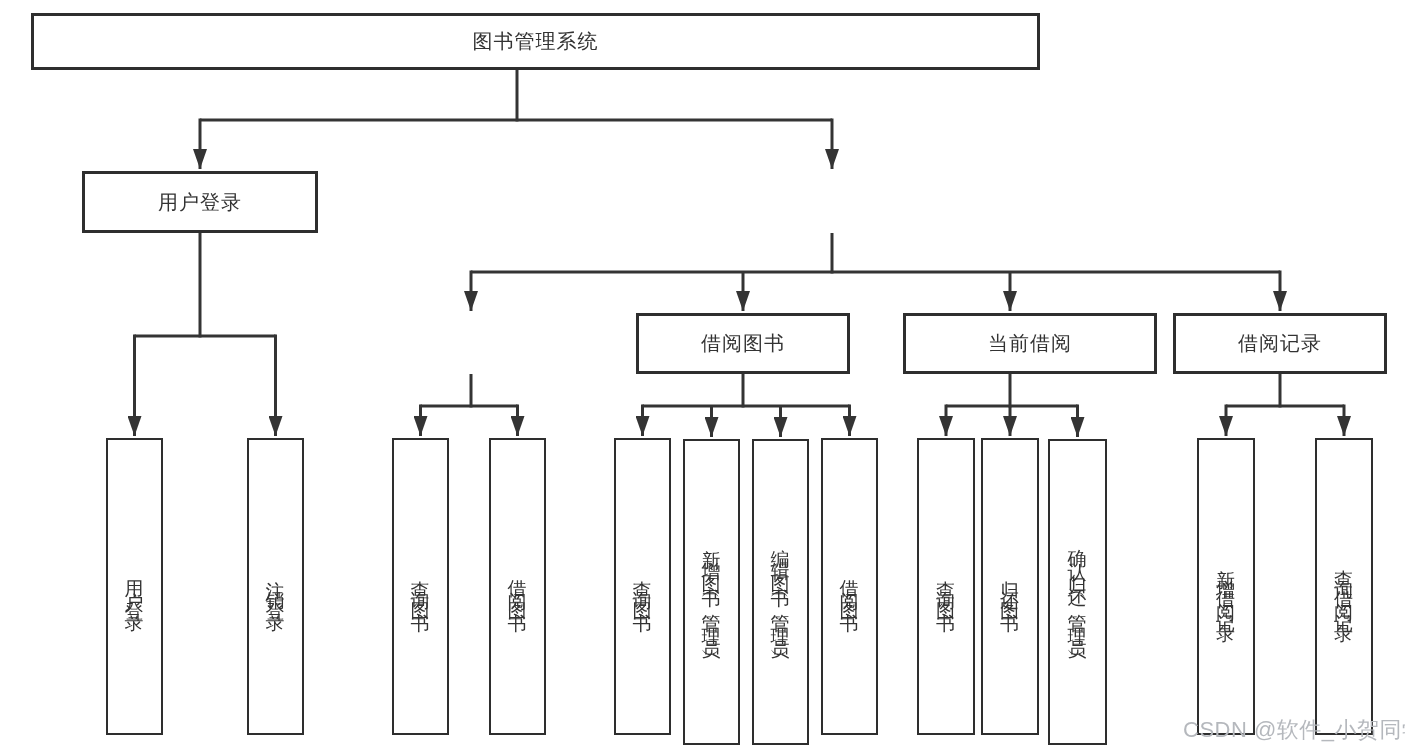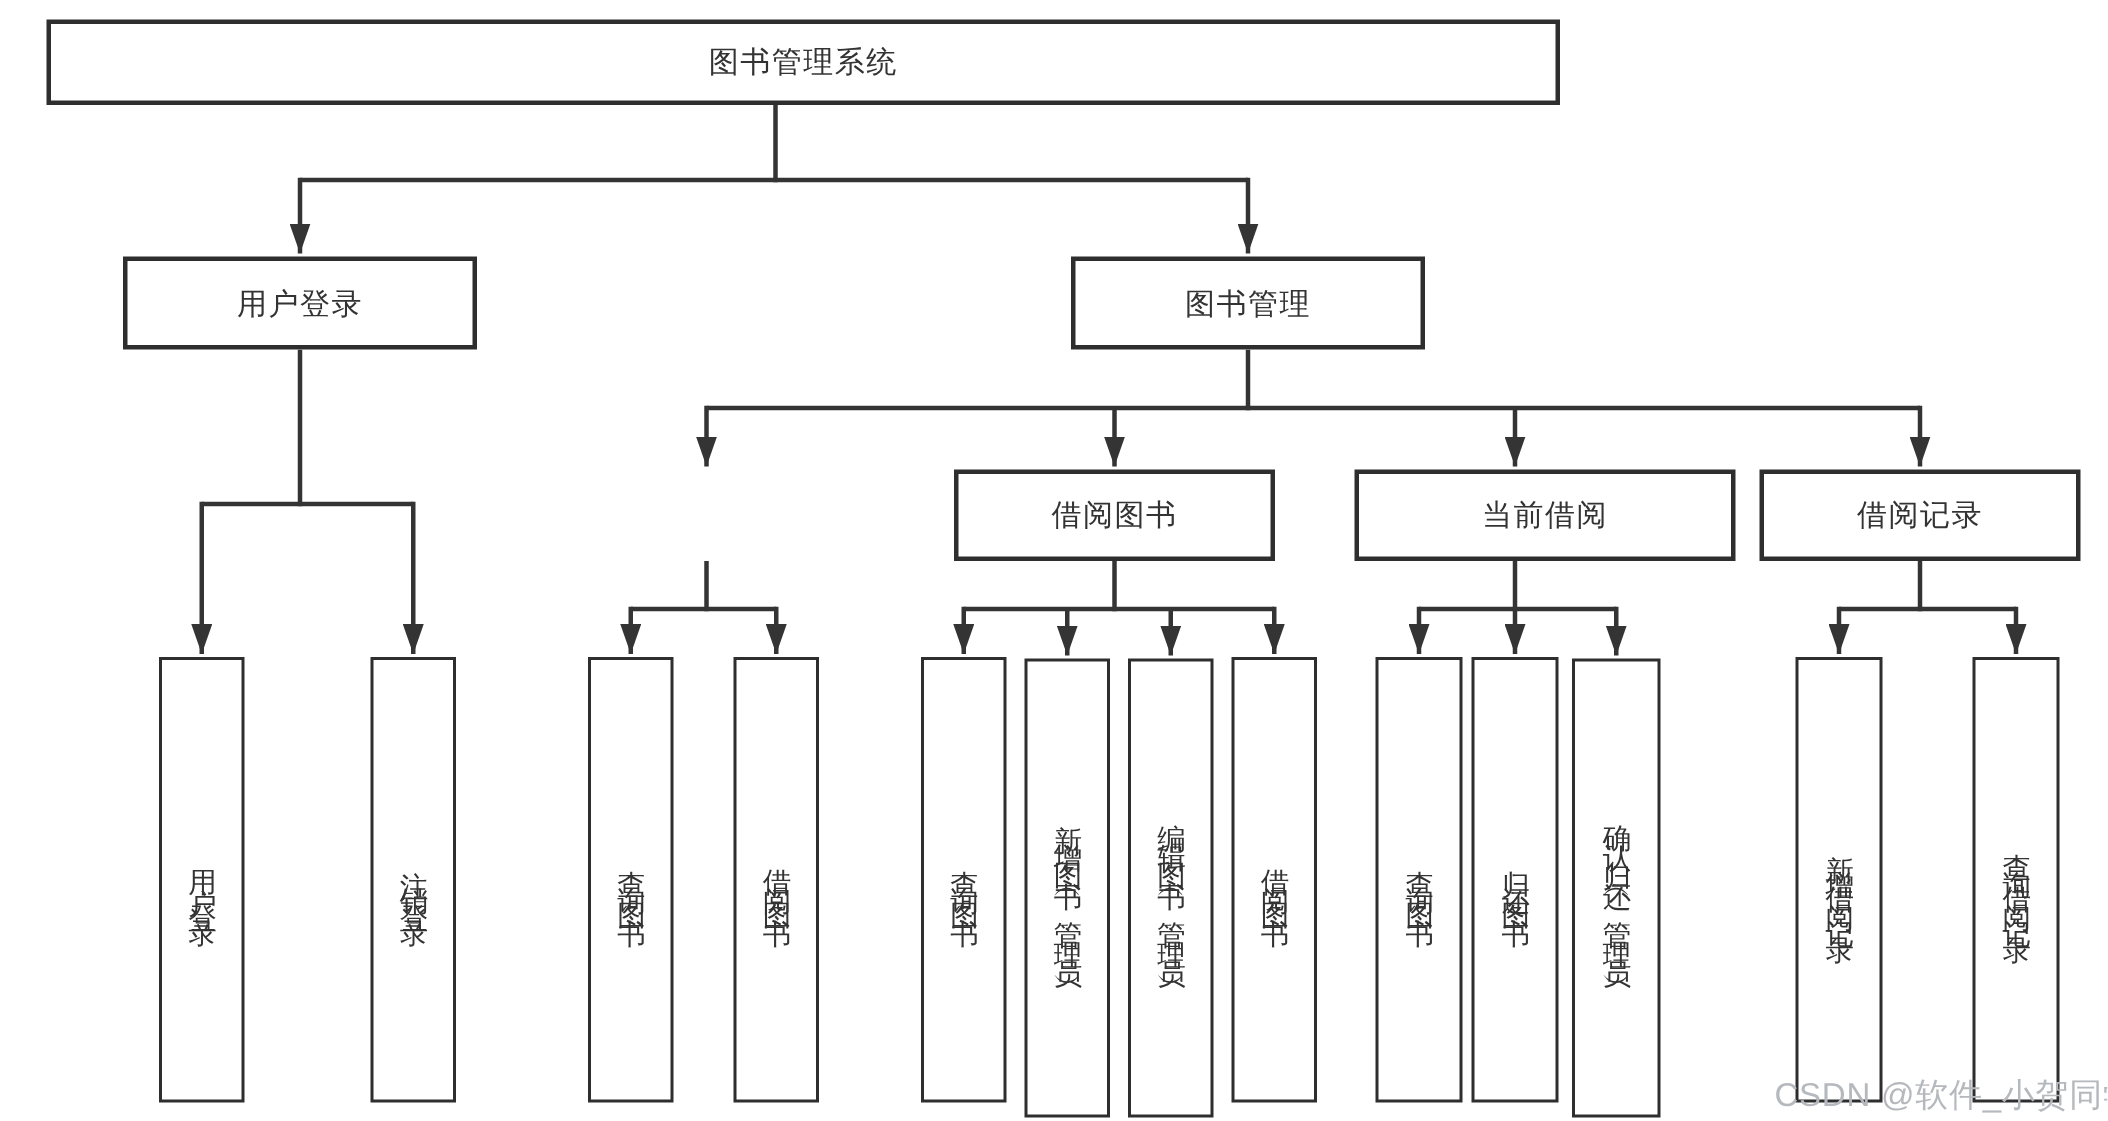--- a/index.html
+++ b/index.html
@@ -114,21 +114,20 @@
       <path d="M1280,374 V407.5"></path>
       <path d="M1226,406 H1344"></path>
       <path d="M1226,404.5 V436" marker-end="url(#arr)"></path>
       <path d="M1344,404.5 V436" marker-end="url(#arr)"></path>
     </g>
   </svg>
 
   <div class="box h" style="left:12px; top:13px; width:1009px; height:57px;margin-left:19px;">图书管理系统</div>
 
   <div class="box h" style="left:82px; top:171px; width:236px; height:62px;">用户登录</div>
-  <div class="box h" style="left:714px; top:171px; width:236px; height:62px;">图书管理</div>
 
   <div class="box h" style="left:636px; top:313px; width:214px; height:61px;">借阅图书</div>
   <div class="box h" style="left:903px; top:313px; width:254px; height:61px;">当前借阅</div>
   <div class="box h" style="left:1173px; top:313px; width:214px; height:61px;">借阅记录</div>
 
   <div class="box v" style="left:106px; top:438px; width:57px; height:297px;">
     <span class="vtext">用户登录</span>
   </div>
   <div class="box v" style="left:247px; top:438px; width:57px; height:297px;">
     <span class="vtext">注销登录</span>

